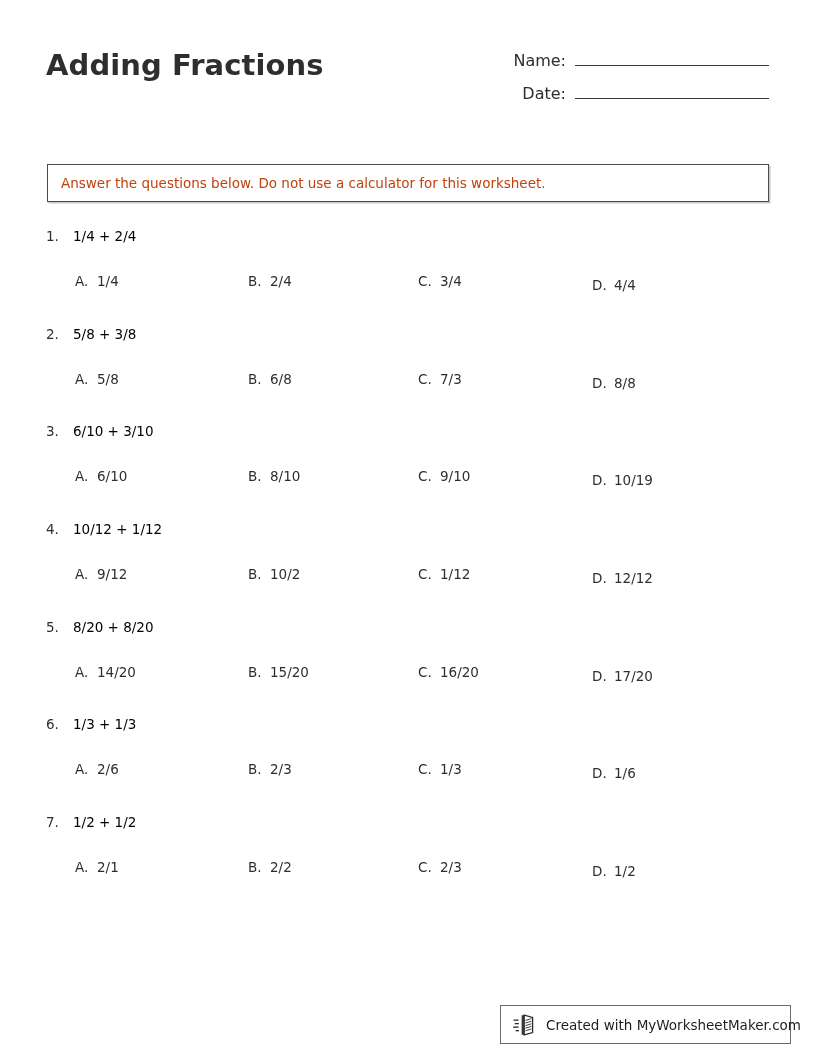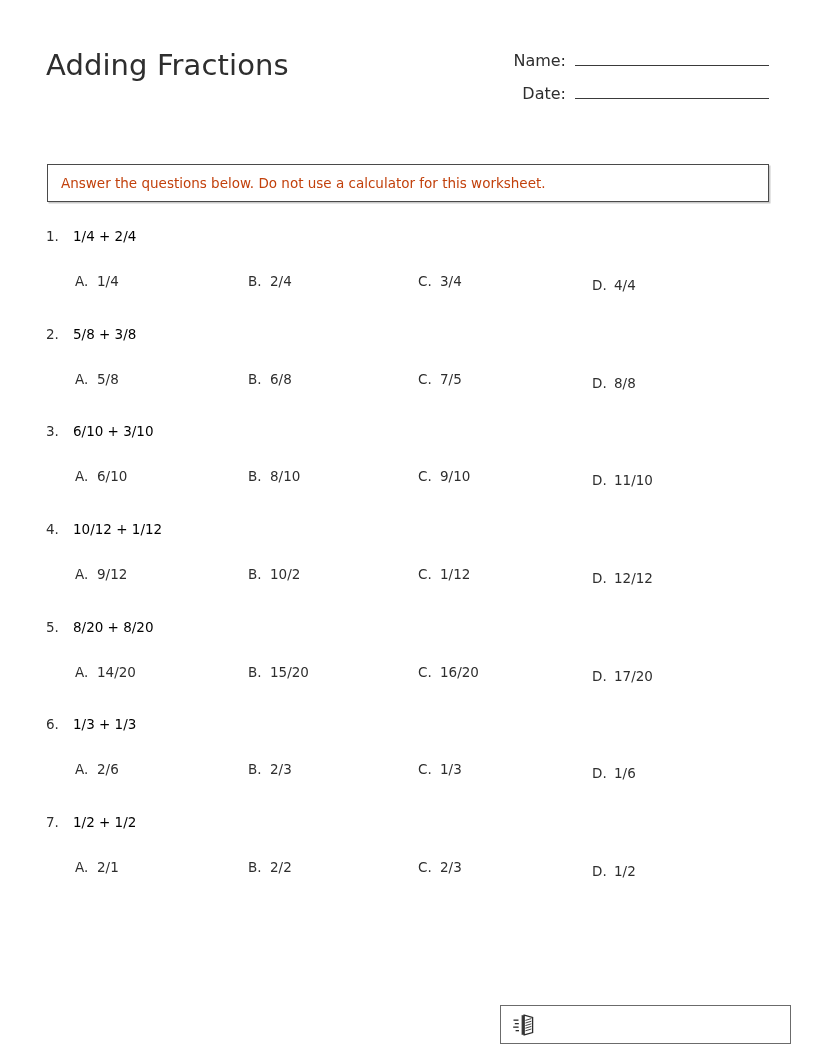--- a/index.html
+++ b/index.html
@@ -21,21 +21,21 @@
     inset: 0;
     background: #ffffff;
   }
 
   
   .worksheet-title {
     position: absolute;
     left: 46px;
     top: 48px;
     font-size: 29px;
-    font-weight: 400;
+    font-weight: 700;
     letter-spacing: 0.1px;
     color: #2e2e2e;
     white-space: nowrap;
   }
 
   .meta-block {
     position: absolute;
     right: 47px;
     top: 48px;
     width: 268px;
@@ -218,21 +218,21 @@
           <div class="option col-a">
             <span class="option-letter">A.</span>
             <span class="option-text">5/8</span>
           </div>
           <div class="option col-b">
             <span class="option-letter">B.</span>
             <span class="option-text">6/8</span>
           </div>
           <div class="option col-c">
             <span class="option-letter">C.</span>
-            <span class="option-text">7/5</span>
+            <span class="option-text">7/3</span>
           </div>
           <div class="option col-d">
             <span class="option-letter">D.</span>
             <span class="option-text">8/8</span>
           </div>
         </div>
       </div>
       <div class="question-block">
         <div class="question-line">
           <span class="question-number">3.</span>
@@ -246,21 +246,21 @@
           <div class="option col-b">
             <span class="option-letter">B.</span>
             <span class="option-text">8/10</span>
           </div>
           <div class="option col-c">
             <span class="option-letter">C.</span>
             <span class="option-text">9/10</span>
           </div>
           <div class="option col-d">
             <span class="option-letter">D.</span>
-            <span class="option-text">11/10</span>
+            <span class="option-text">10/19</span>
           </div>
         </div>
       </div>
       <div class="question-block">
         <div class="question-line">
           <span class="question-number">4.</span>
           <span class="question-text">10/12 + 1/12</span>
         </div>
         <div class="options-row">
           <div class="option col-a">
@@ -366,15 +366,16 @@
       <path d="M8.6 2.2 L8.6 21.8 L11.2 21.8 L11.2 2.2 Z" fill="#3a3a3a"></path>
       <path d="M11.2 2.2 L19.6 4.4 L19.6 19.6 L11.2 21.8 Z" fill="#ffffff" stroke="#2b2b2b" stroke-width="1.3"></path>
       <g stroke="#2b2b2b" stroke-width="0.9">
         <line x1="12.4" y1="7.4" x2="18.4" y2="5.6"></line>
         <line x1="12.4" y1="10.0" x2="18.4" y2="8.2"></line>
         <line x1="12.4" y1="12.6" x2="18.4" y2="10.8"></line>
         <line x1="12.4" y1="15.2" x2="18.4" y2="13.4"></line>
         <line x1="12.4" y1="17.8" x2="18.4" y2="16.0"></line>
       </g>
     </svg>
+    <span class="footer-text">Created with MyWorksheetMaker.com</span>
   </div>
 
 </div>
 
 </body></html>

